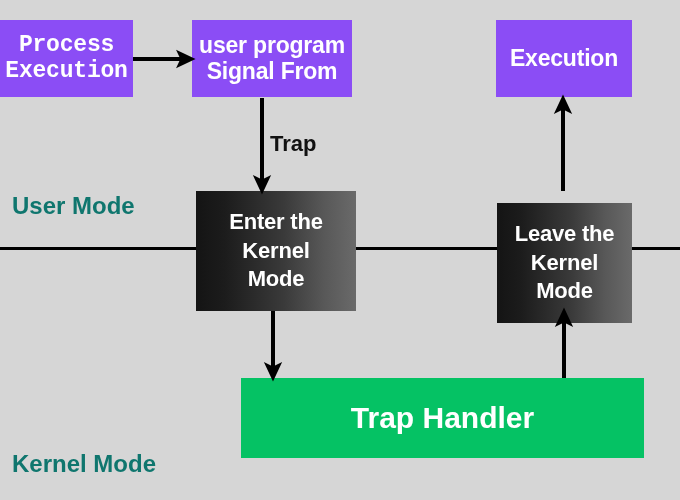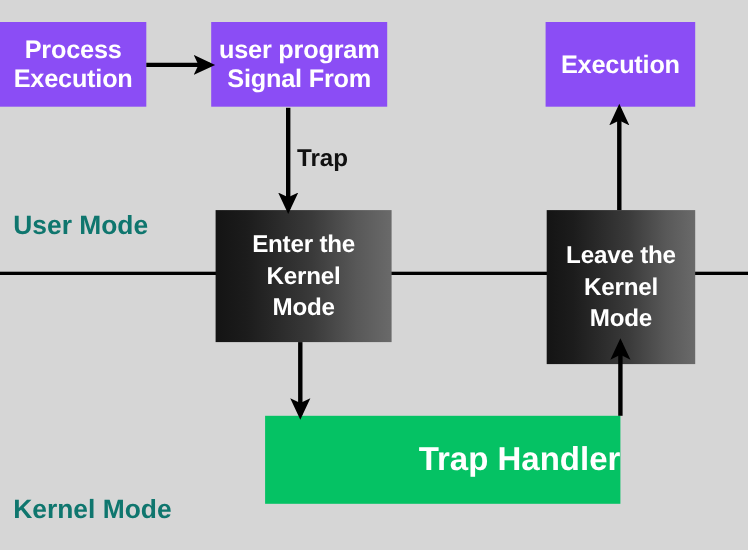--- a/index.html
+++ b/index.html
@@ -98,47 +98,47 @@
 <body>
 
 <div id="diagram">
 
   <div class="divider" style="left:0px; top:247px; width:680px; height:3px;"></div>
 
   <div class="mode-label" style="left:12px; top:192px;">User Mode</div>
 
   <div class="mode-label" style="left:12px; top:450px;">Kernel Mode</div>
 
-  <div class="box purple" style="left:0px; top:20px; width:133px; height:77px;">
+  <div class="box purple" style="left:0px; top:20px; width:133px; height:77px;font-family:Liberation Mono, monospace;">
     <span class="line">Process</span>
     <span class="line">Execution</span>
   </div>
 
   <div class="box purple" style="left:192px; top:20px; width:160px; height:77px;">
     <span class="line">user program</span>
     <span class="line">Signal From</span>
   </div>
 
   <div class="box purple" style="left:496px; top:20px; width:136px; height:77px;">
     <span class="line">Execution</span>
   </div>
 
   <div class="box gradient" style="left:196px; top:191px; width:160px; height:120px;">
     <span class="line">Enter the</span>
     <span class="line">Kernel</span>
     <span class="line">Mode</span>
   </div>
 
-  <div class="box gradient" style="left:497px; top:191px; width:135px; height:140px;">
+  <div class="box gradient" style="left:497px; top:203px; width:135px; height:120px;">
     <span class="line">Leave the</span>
     <span class="line">Kernel</span>
     <span class="line">Mode</span>
   </div>
 
-  <div class="box green" style="left:241px; top:378px; width:323px; height:80px;align-items:flex-end;">
+  <div class="box green" style="left:241px; top:378px; width:403px; height:80px;">
     <span class="line">Trap Handler</span>
   </div>
 
   <div class="caption" style="left:270px; top:131px;">Trap</div>
 
   <svg id="arrow-layer" viewBox="0 0 680 500" width="680" height="500">
     <defs>
       <marker id="head" viewBox="0 0 10 10" refX="7.2" refY="5" markerWidth="5.2" markerHeight="5.2" orient="auto-start-reverse">
         <path d="M 0 0.6 L 9.4 5 L 0 9.4 L 2.1 5 Z" fill="#000000"></path>
       </marker>

